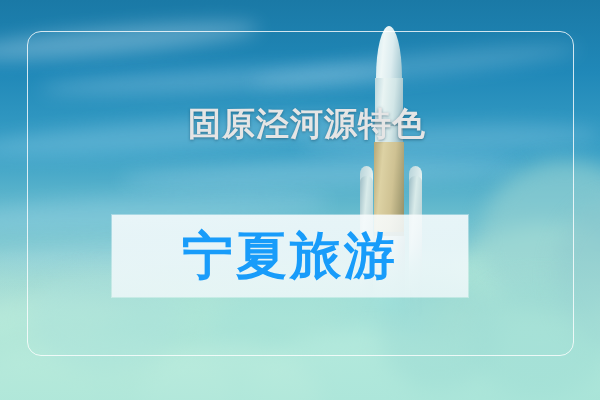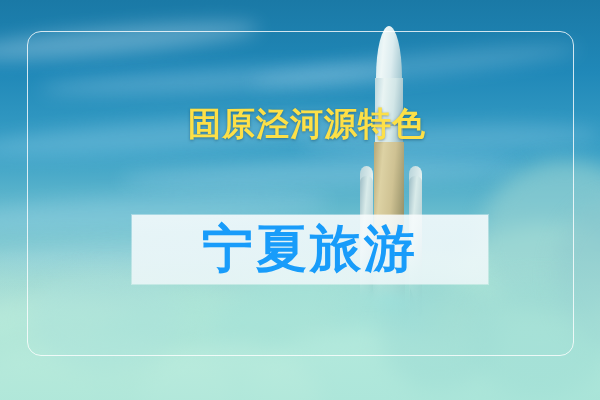--- a/index.html
+++ b/index.html
@@ -118,29 +118,29 @@
     position:absolute;left:27px;top:31px;right:26px;bottom:44px;
     border:1px solid rgba(255,255,255,.80);
     border-radius:14px;
     pointer-events:none;
   }
 
   
   #headline{
     position:absolute;left:188px;top:100px;
     font-size:33px;font-weight:bold;line-height:47px;
-    color:#fde047;letter-spacing:1px;
+    color:#e5e5e5;letter-spacing:1px;
     text-shadow:0 1px 3px rgba(18,70,95,.55);
     white-space:nowrap;
   }
   #headline .ln{display:block;}
 
   
   #brand-band{
-    position:absolute;left:132px;top:215px;width:356px;height:69px;
+    position:absolute;left:112px;top:215px;width:356px;height:82px;
     background:linear-gradient(180deg,rgba(248,252,253,.88) 0%,rgba(244,250,252,.86) 50%,rgba(240,248,250,.84) 100%);
     box-shadow:0 0 0 1px rgba(255,255,255,.35);
   }
   #brand-text{
     position:absolute;left:0;right:0;top:0;bottom:0;
     display:flex;align-items:center;justify-content:center;
     font-size:51px;font-weight:bold;letter-spacing:3px;
     color:#189cfa;
     white-space:nowrap;
   }

